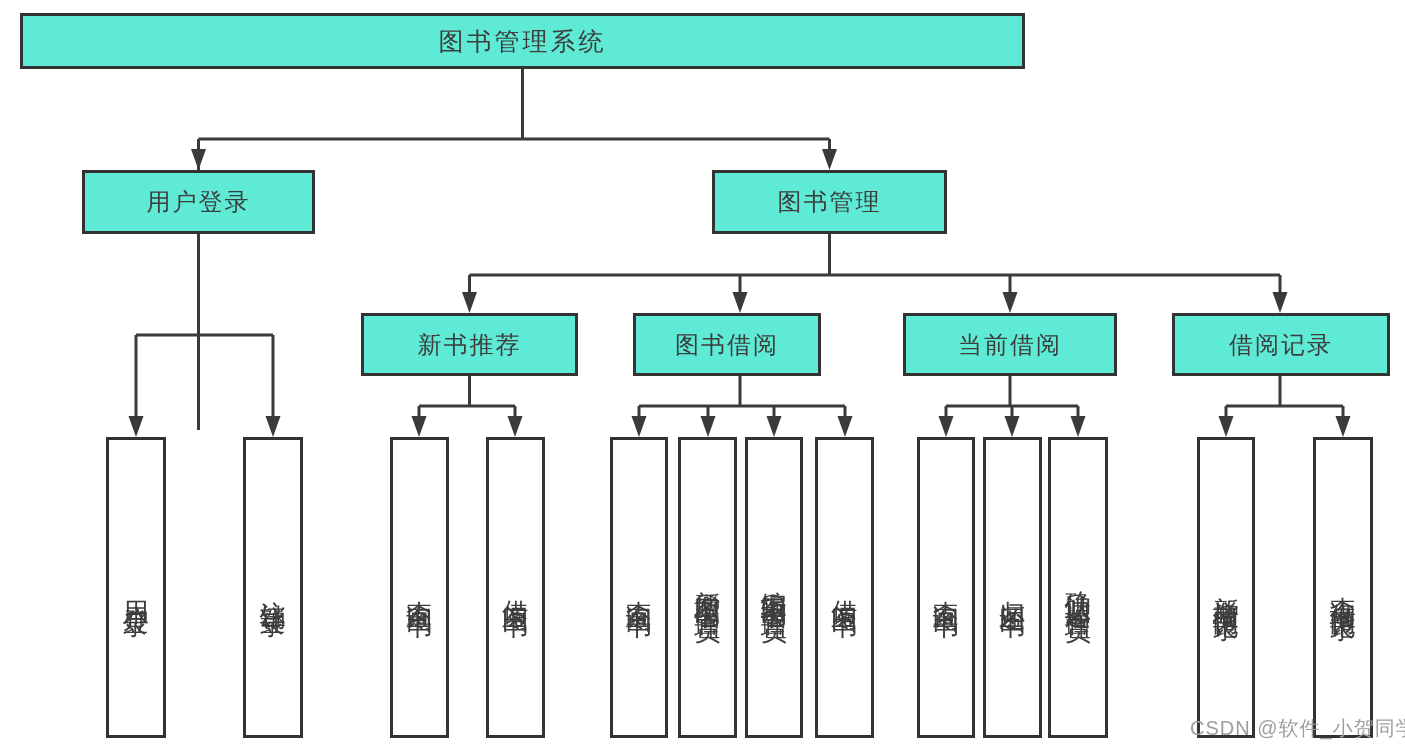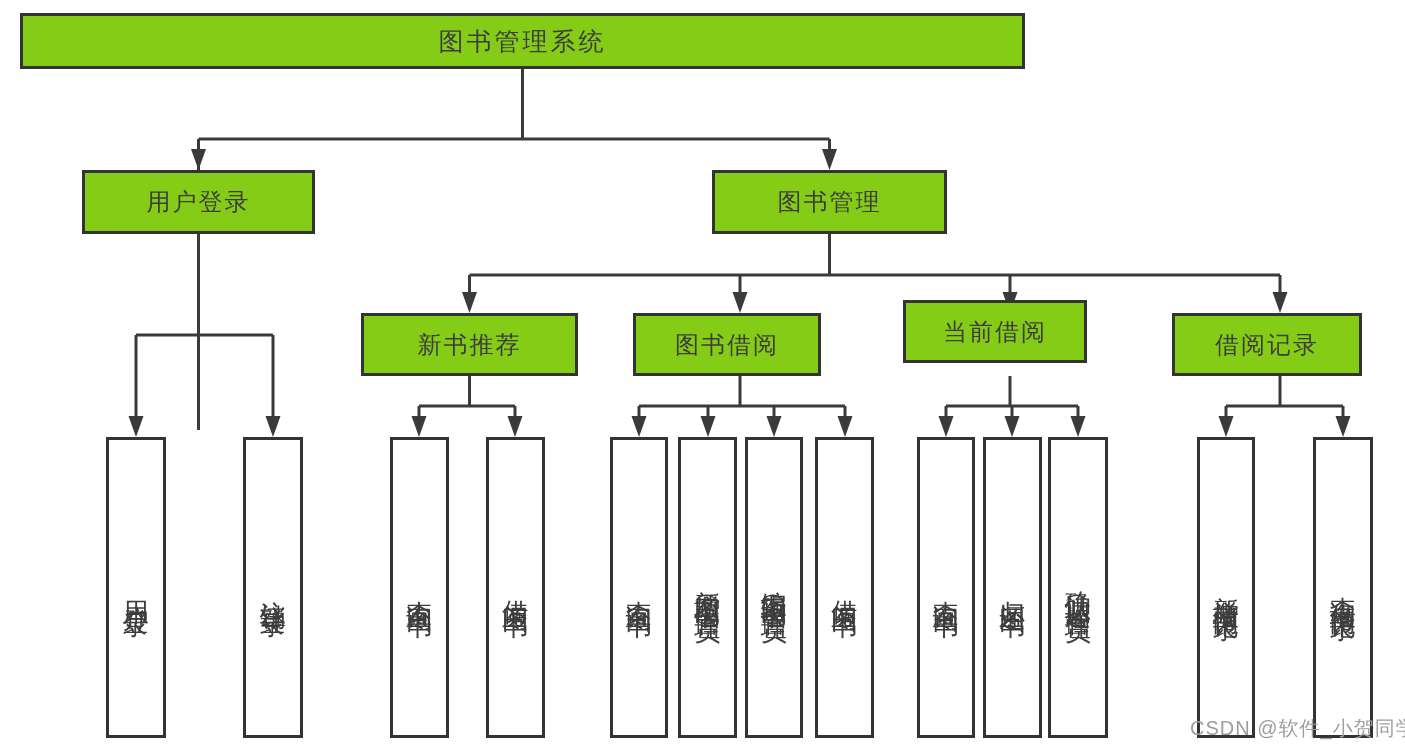--- a/index.html
+++ b/index.html
@@ -2,21 +2,21 @@
 <html><head>
 <meta charset="utf-8">
 <style>
   html,body{margin:0;padding:0;background:#fff;}
   #canvas{
     position:relative;width:1405px;height:747px;background:#ffffff;overflow:hidden;
     font-family:"Liberation Sans","DejaVu Sans",sans-serif;color:#3d3d3d;
   }
   #connectors{position:absolute;left:0;top:0;width:1405px;height:747px;z-index:1;}
   .node{
-    position:absolute;box-sizing:border-box;border:3px solid #333333;background:#84cc16;
+    position:absolute;box-sizing:border-box;border:3px solid #333333;background:#5eead4;
     display:flex;align-items:center;justify-content:center;z-index:2;
   }
   .node .label{
     font-size:24px;letter-spacing:2px;color:#3d3d3d;white-space:nowrap;
   }
   .node--root .label{font-size:25px;letter-spacing:3px;}
   .leaf{
     position:absolute;top:437px;height:301px;box-sizing:border-box;border:3px solid #333333;
     background:#ffffff;display:flex;align-items:center;justify-content:center;z-index:2;
   }
@@ -87,24 +87,24 @@
   <div class="node" style="left:361px;top:313px;width:217px;height:63px">
     <span class="label">新书推荐</span>
   </div>
 
   <div class="node" style="left:712px;top:170px;width:235px;height:64px">
     <span class="label">图书管理</span>
   </div>
   <div class="node" style="left:633px;top:313px;width:188px;height:63px">
     <span class="label">图书借阅</span>
   </div>
-  <div class="node" style="left:903px;top:300px;width:184px;height:63px">
+  <div class="node" style="left:903px;top:313px;width:214px;height:63px">
     <span class="label">当前借阅</span>
   </div>
-  <div class="node" style="left:1172px;top:313px;width:190px;height:63px">
+  <div class="node" style="left:1172px;top:313px;width:218px;height:63px">
     <span class="label">借阅记录</span>
   </div>
 
   <div class="leaf" style="left:106px;width:60px">
     <span class="vtext">用户登录</span>
   </div>
   <div class="leaf" style="left:243px;width:60px">
     <span class="vtext">注销登录</span>
   </div>
   <div class="leaf" style="left:390px;width:59px">

